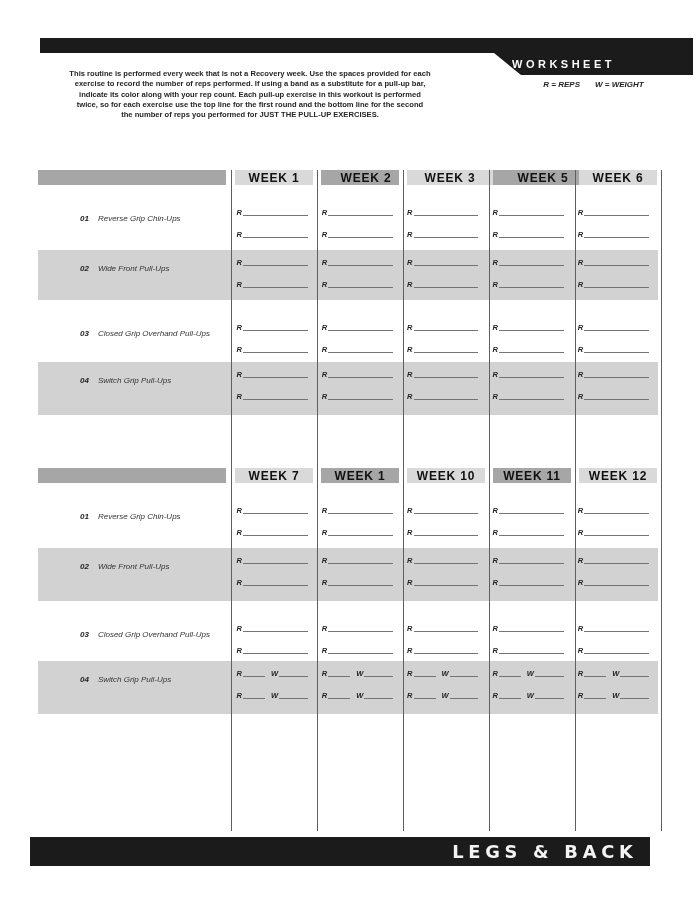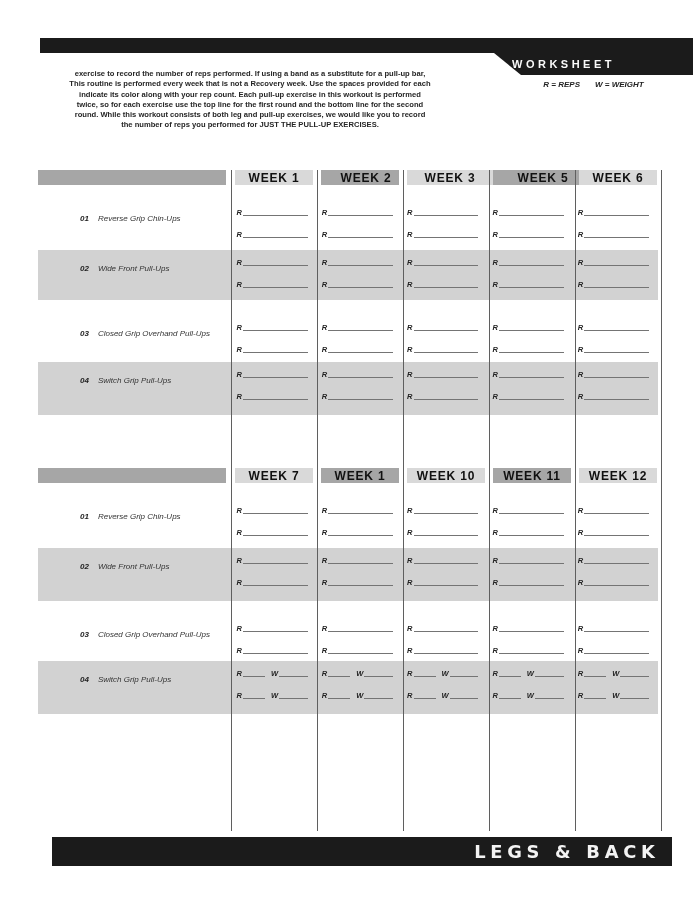--- a/index.html
+++ b/index.html
@@ -47,41 +47,40 @@
   .week-cell{display:flex;flex-direction:column;padding-left:5px;padding-right:9px;}
   .field{display:flex;align-items:flex-end;height:11px;}
   .field + .field{margin-top:11px;}
   .field .lbl{font-size:7.5px;font-weight:bold;font-style:italic;color:#222;line-height:1;}
   .field .line{flex:1;border-bottom:1px solid var(--fill-line);height:100%;margin-left:1px;}
   .field .line.short{flex:0 0 22px;margin-right:6px;}
 
   .vline{position:absolute;top:170px;height:661px;width:1px;background:var(--line);}
 
   
-  .footer-bar{position:absolute;left:52px;top:837px;width:620px;height:29px;background:var(--black);
+  .footer-bar{position:absolute;left:30px;top:837px;width:620px;height:29px;background:var(--black);
               display:flex;align-items:center;justify-content:flex-end;padding-right:12px;text-align:right;}
   .footer-title{color:#f3f3f3;font-size:17px;font-weight:bold;letter-spacing:4.5px;white-space:nowrap;
                 font-family:"DejaVu Sans", sans-serif;transform:scaleX(1.05);transform-origin:right center;}
 </style>
 </head>
 <body>
 
 <div class="page">
 
   <div class="top-bar"></div>
   <div class="top-tab">
     <span class="banner-text">WORKSHEET</span>
   </div>
 
   <div class="instructions" id="instructions">
+      <div class="instr-line">This routine is performed every week that is not a Recovery week. Use the spaces provided for each</div>
       <div class="instr-line">exercise to record the number of reps performed. If using a band as a substitute for a pull-up bar,</div>
-      <div class="instr-line">This routine is performed every week that is not a Recovery week. Use the spaces provided for each</div>
       <div class="instr-line">indicate its color along with your rep count. Each pull-up exercise in this workout is performed</div>
       <div class="instr-line">twice, so for each exercise use the top line for the first round and the bottom line for the second</div>
-      <div class="instr-line">round. While this workout consists of both leg and pull-up exercises, we would like you to record</div>
       <div class="instr-line">the number of reps you performed for JUST THE PULL-UP EXERCISES.</div>
     </div>
 
   <div class="legend">
     <span>R = REPS</span>
     <span>W = WEIGHT</span>
   </div>
 
   <section class="wtable t1">
       <div class="thead">

